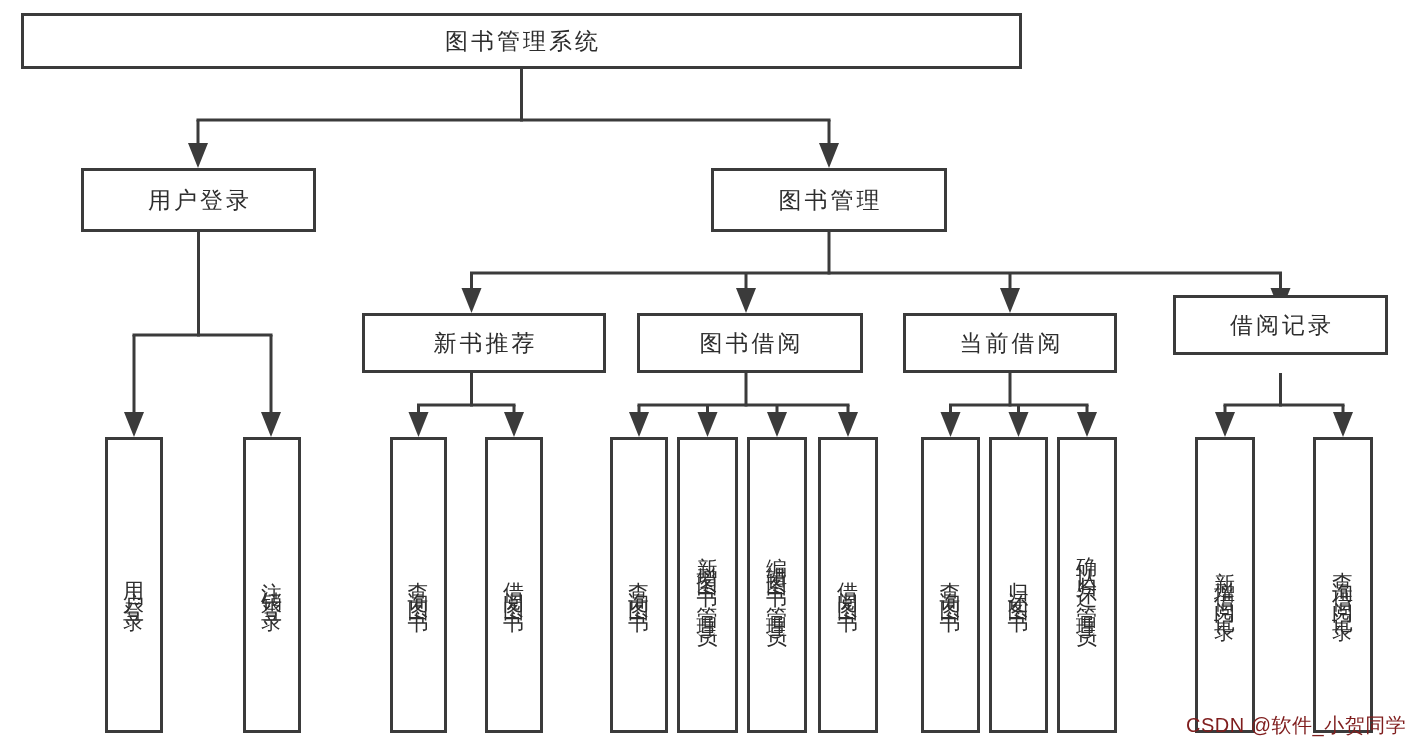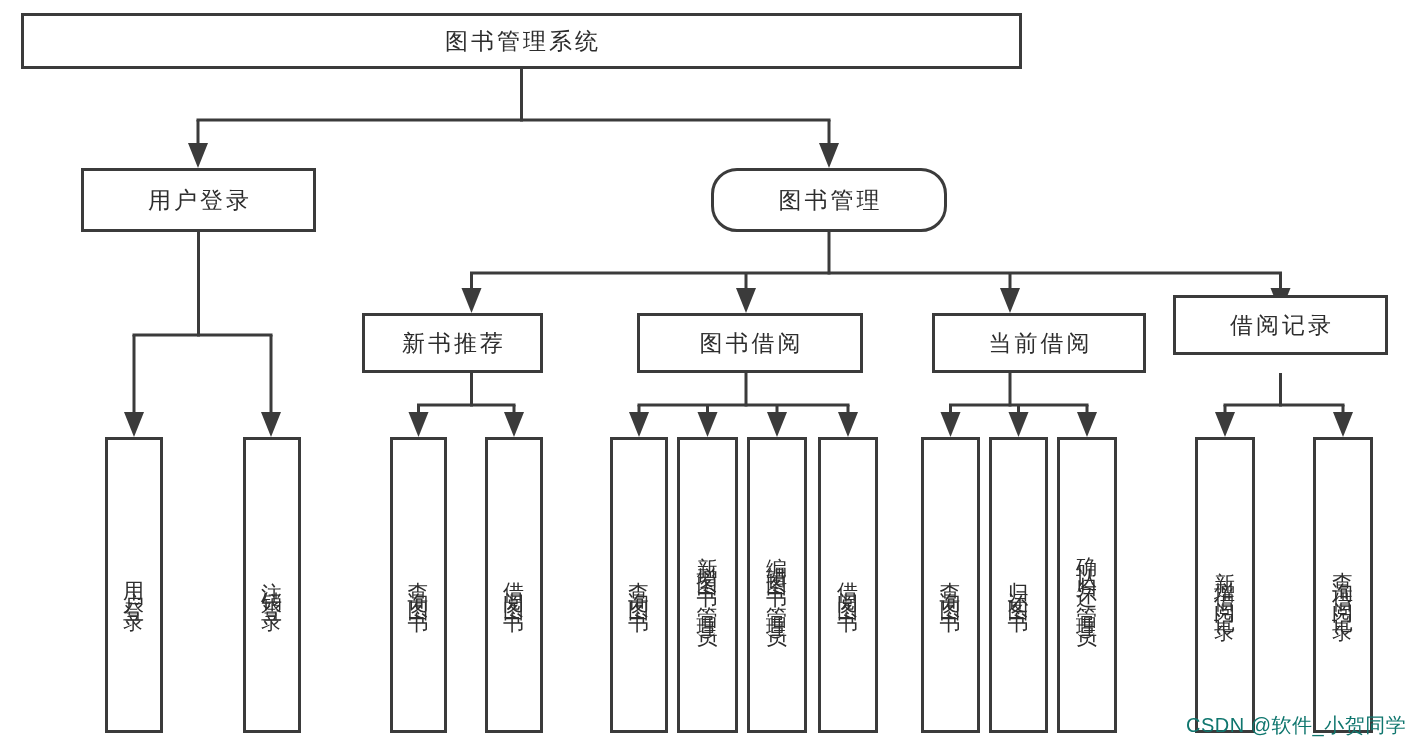--- a/index.html
+++ b/index.html
@@ -40,21 +40,21 @@
     text-orientation: mixed;
     letter-spacing: 10px;
     line-height: 1;
     white-space: nowrap;
   }
   .watermark {
     position: absolute;
     left: 1186px;
     top: 712px;
     font-size: 20px;
-    color: #0f766e;
+    color: #7f1d1d;
     letter-spacing: 0.5px;
     white-space: nowrap;
     z-index: 5;
   }
 </style>
 </head>
 <body>
 
 <div class="canvas">
 
@@ -123,25 +123,25 @@
       <polygon points="1008.5,412 1028.5,412 1018.5,437"></polygon>
       <polygon points="1077,412 1097,412 1087,437"></polygon>
       <polygon points="1215,412 1235,412 1225,437"></polygon>
       <polygon points="1333,412 1353,412 1343,437"></polygon>
     </g>
   </svg>
 
   <div class="box h" style="left:21px; top:13px; width:1001px; height:56px;">图书管理系统</div>
 
   <div class="box h" style="left:81px; top:168px; width:235px; height:64px;">用户登录</div>
-  <div class="box h" style="left:711px; top:168px; width:236px; height:64px;border-radius:26px;">图书管理</div>
+  <div class="box h" style="left:711px; top:168px; width:236px; height:64px;">图书管理</div>
 
-  <div class="box h" style="left:362px; top:313px; width:181px; height:60px;">新书推荐</div>
+  <div class="box h" style="left:362px; top:313px; width:244px; height:60px;">新书推荐</div>
   <div class="box h" style="left:637px; top:313px; width:226px; height:60px;">图书借阅</div>
-  <div class="box h" style="left:903px; top:313px; width:214px; height:60px;margin-left:29px;">当前借阅</div>
+  <div class="box h" style="left:903px; top:313px; width:214px; height:60px;">当前借阅</div>
   <div class="box h" style="left:1173px; top:295px; width:215px; height:60px;">借阅记录</div>
 
   <div class="box v" style="left:105px; top:437px; width:58px; height:296px;">
     <span class="vtext">用户登录</span>
   </div>
   <div class="box v" style="left:243px; top:437px; width:58px; height:296px;">
     <span class="vtext">注销登录</span>
   </div>
 
   <div class="box v" style="left:390px; top:437px; width:57px; height:296px;">

